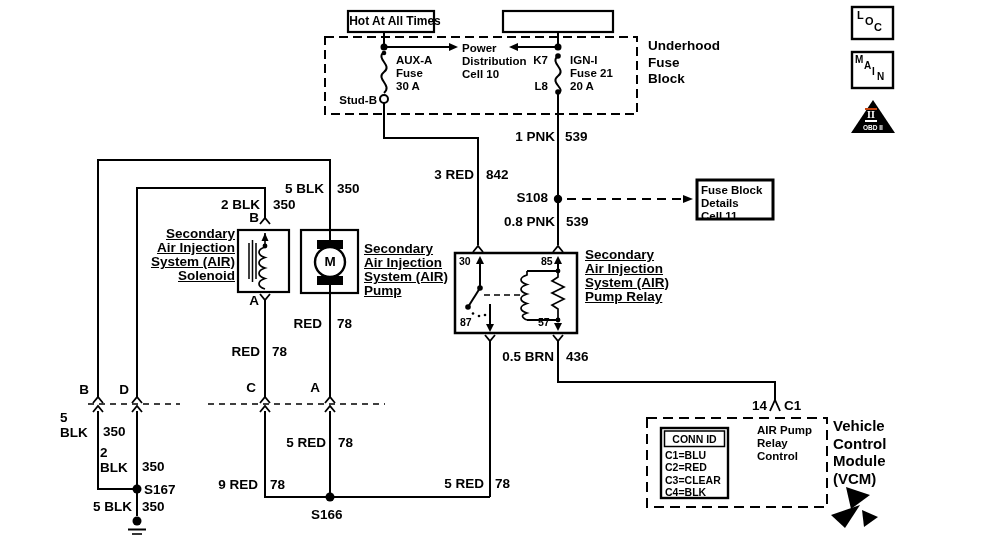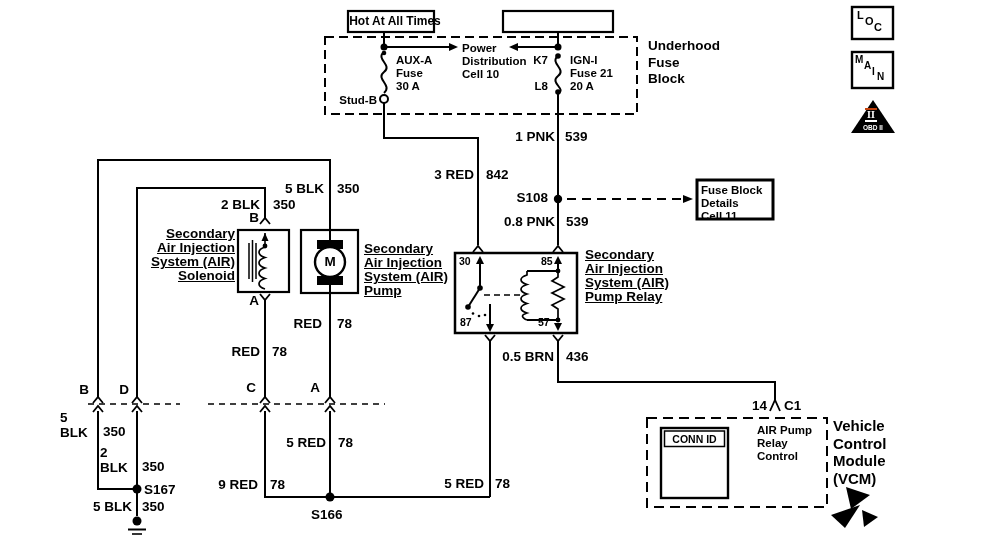--- a/index.html
+++ b/index.html
@@ -249,20 +249,24 @@
 <div class="lbl r" style="left:741px;top:399px;width:26px">14</div>
 <div class="lbl" style="left:784px;top:399px">C1</div>
 <div class="lbl s15" style="left:833px;top:417px">Vehicle
 Control
 Module
 (VCM)</div>
 <div class="lbl s11" style="left:757px;top:424px">AIR Pump
 Relay
 Control</div>
 <div class="lbl s105 c" style="left:661px;top:433px;width:67px">CONN ID</div>
+<div class="lbl s105" style="left:665px;top:449px">C1=BLU
+C2=RED
+C3=CLEAR
+C4=BLK</div>
 
 <span class="lbl iconletter" style="left:857px;top:10px">L</span>
 <span class="lbl iconletter" style="left:865px;top:16px">O</span>
 <span class="lbl iconletter" style="left:874px;top:22px">C</span>
 <span class="lbl iconletter2" style="left:855px;top:55px">M</span>
 <span class="lbl iconletter2" style="left:864px;top:61px">A</span>
 <span class="lbl iconletter2" style="left:872px;top:67px">I</span>
 <span class="lbl iconletter2" style="left:877px;top:72px">N</span>
 <span class="lbl obdnum" style="left:865px;top:108px">II</span>
 <span class="lbl obdcap c" style="left:853px;top:124px;width:40px">OBD II</span>

